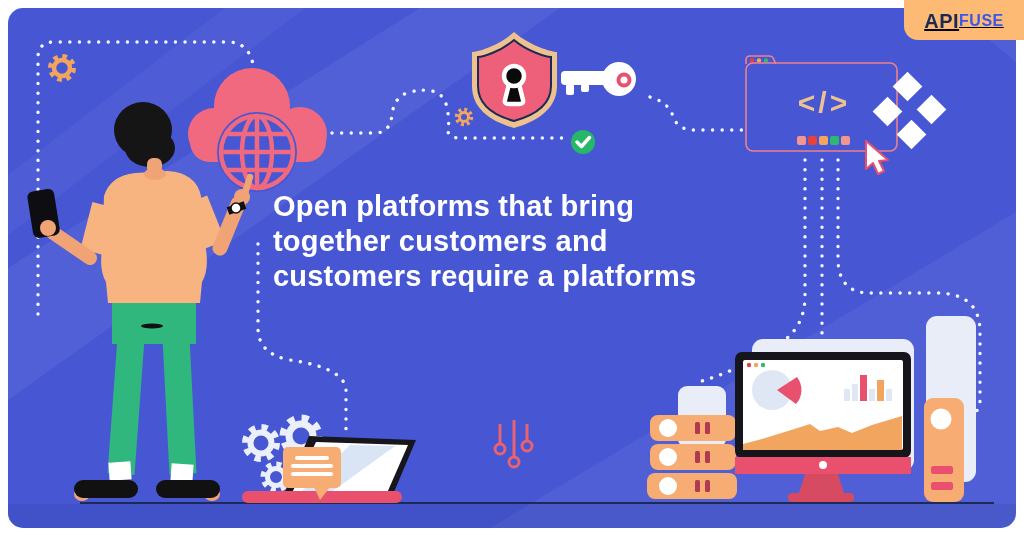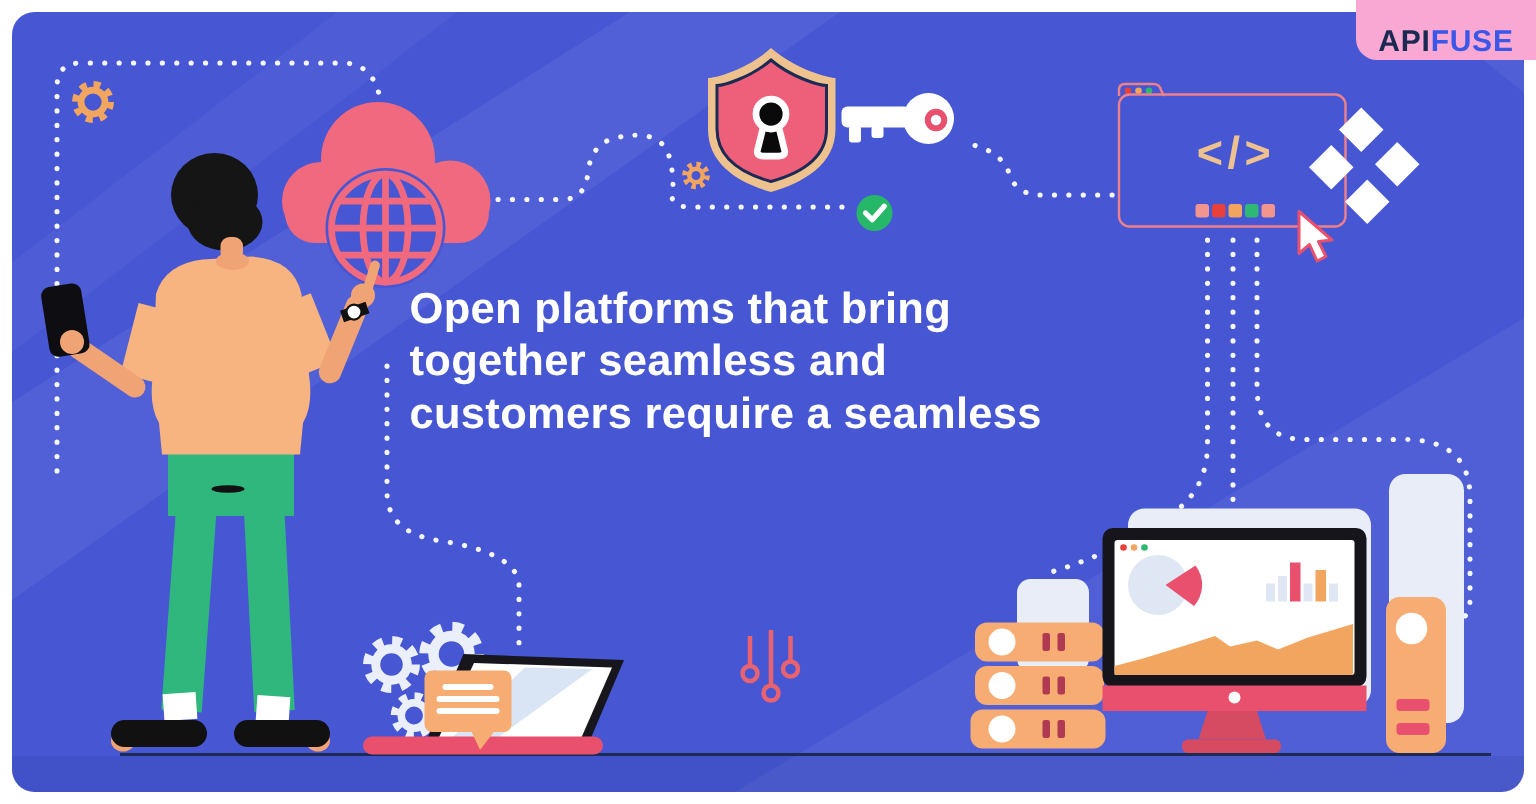--- a/index.html
+++ b/index.html
@@ -1,24 +1,24 @@
 <!DOCTYPE html>
 <html><head>
 <meta charset="utf-8">
 <style>
   html,body{margin:0;padding:0;background:#ffffff;width:1024px;height:536px;overflow:hidden;
     font-family:"Liberation Sans", sans-serif;}
   #stage{position:relative;width:1024px;height:536px;background:#ffffff;}
   #art{position:absolute;left:0;top:0;z-index:1;}
   .overlay{position:absolute;z-index:2;}
-  #logo-tab{top:0;right:0;width:120px;height:38px;background:#f9a8d4;
-    border-bottom-left-radius:14px;display:flex;align-items:flex-end;justify-content:center;
-    padding-top:2px;}
+  #logo-tab{top:0;right:0;width:120px;height:38px;background:#fdba74;
+    border-bottom-left-radius:14px;display:flex;align-items:center;justify-content:center;
+    padding-top:2px;text-decoration:underline;}
   #logo-tab .t1{color:#1b2a52;font-weight:700;font-size:20px;letter-spacing:.5px;}
-  #logo-tab .t2{color:#3a57e8;font-weight:700;font-size:20px;letter-spacing:.5px;}
+  #logo-tab .t2{color:#3a57e8;font-weight:700;font-size:16px;letter-spacing:.5px;}
   #headline{left:273px;top:189px;width:462px;color:#ffffff;
     font-weight:700;font-size:29px;line-height:35px;letter-spacing:.2px;}
   #code-glyph{left:780px;top:86px;width:88px;text-align:center;color:#eec28e;
     font-weight:700;font-size:30px;letter-spacing:3px;}
 </style>
 </head>
 <body>
 
 <div id="stage">
 
@@ -245,19 +245,19 @@
   </g>
 </svg>
 
 <div id="logo-tab" class="overlay">
   <span class="t1">API</span>
       <span class="t2">FUSE</span>
 </div>
 
 <div id="headline" class="overlay">
   <div>Open platforms that bring</div>
-  <div>together seamless and</div>
-  <div>customers require a seamless</div>
+  <div>together customers and</div>
+  <div>customers require a platforms</div>
 </div>
 
 <div id="code-glyph" class="overlay">&lt;/&gt;</div>
 
 </div>
 
 </body></html>

